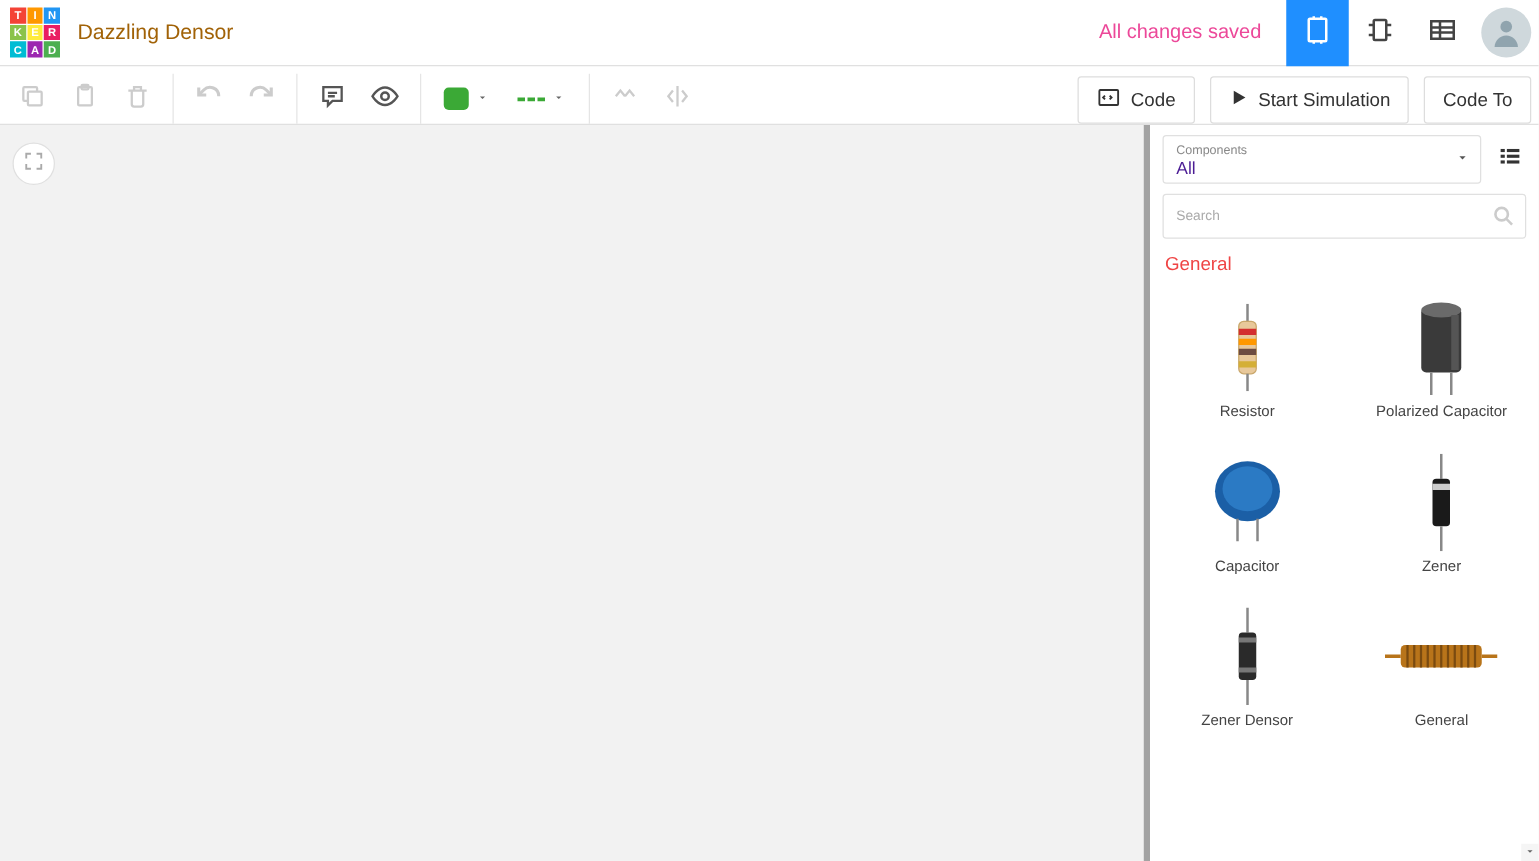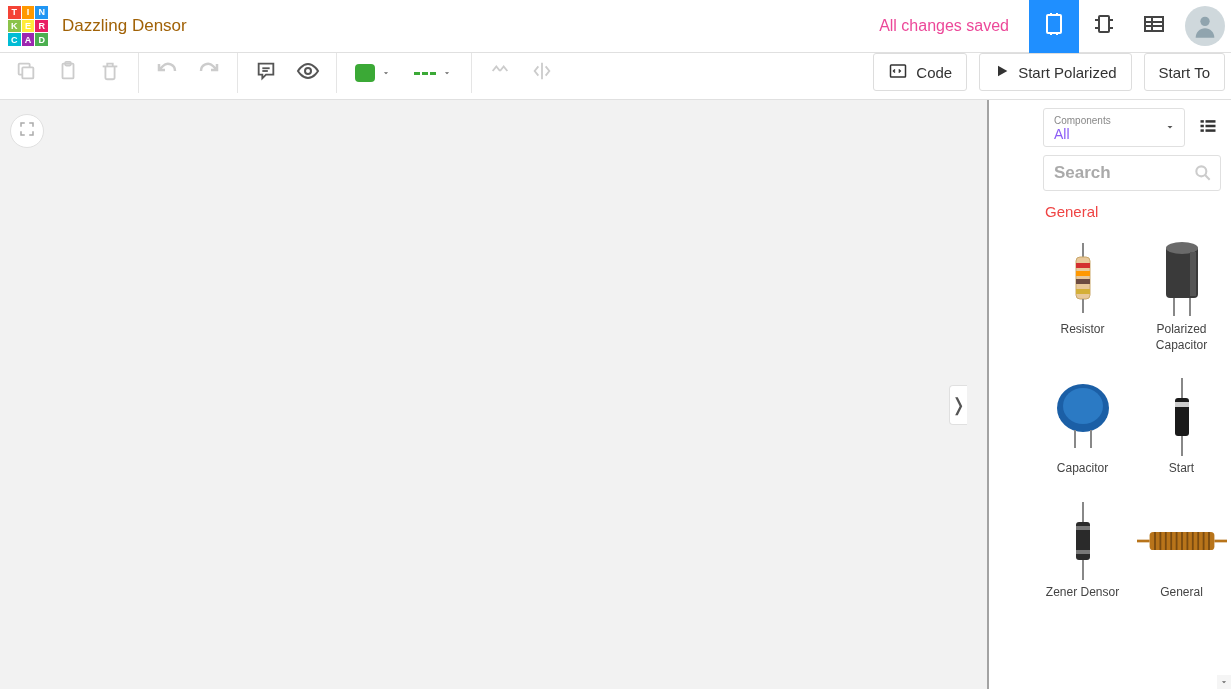--- a/index.html
+++ b/index.html
@@ -26,21 +26,21 @@
   }
   .tab-btn.active { background: #1f8fff; color: #fff; }
   .avatar {
     width: 40px; height: 40px; border-radius: 50%;
     background: #cfd8dc; margin: 0 6px; display:flex; align-items:center; justify-content:center;
   }
   .avatar svg { width: 28px; height: 28px; fill: #90a4ae; }
 
   
   .toolbar {
-    display:flex; align-items:flex-start; height:47px; border-bottom:1px solid #e0e0e0;
+    display:flex; align-items:flex-end; height:47px; border-bottom:1px solid #e0e0e0;
     padding: 0 6px; gap: 2px;
   }
   .tbtn {
     width:40px; height:40px; display:flex; align-items:center; justify-content:center;
     color:#888; cursor:pointer; border-radius:3px;
   }
   .tbtn.disabled { color: #ccc; }
   .vsep { width:1px; height:40px; background:#e5e5e5; margin:0 6px; }
   .color-swatch-green { width:20px; height:18px; background:#3BA936; border-radius:4px; }
   .wire-swatch { width:22px; height:0; border-top:3px dashed #3BA936; }
@@ -60,37 +60,37 @@
     color:#aaa; cursor:pointer;
   }
   .collapse-handle {
     position:absolute; right:264px; top:285px; width:18px; height:40px; background:#fff;
     border:1px solid #e0e0e0; border-right:none; border-radius:4px 0 0 4px;
     display:flex; align-items:center; justify-content:center; color:#555; font-size:18px; cursor:pointer;
   }
 
   
   .sidebar {
-    position:absolute; right:0; top:0; bottom:0; width:244px; background:#fff;
-    border-left:2px solid #a3a3a3; display:flex; flex-direction:column;padding-left:44px;
+    position:absolute; right:0; top:0; bottom:0; width:316px; background:#fff;
+    border-left:5px solid #a3a3a3; display:flex; flex-direction:column;
   }
   .sb-top { display:flex; align-items:center; padding:8px 10px; gap:10px; }
   .sb-dd {
     flex:1; border:1px solid #e0e0e0; border-radius:3px; padding:6px 10px 4px;
     position:relative; cursor:pointer;
   }
   .sb-dd-label { font-size:10px; color:#888; }
-  .sb-dd-value { font-size:14px; color:#8b5cf6; }
+  .sb-dd-value { font-size:14px; color:#4c1d95; }
   .sb-dd-caret { position:absolute; right:8px; top:50%; transform:translateY(-50%); }
   .sb-list-toggle { width:26px; height:26px; display:flex; align-items:center; justify-content:center; cursor:pointer; color:#333; }
 
   .sb-search { margin:0 10px 8px; position:relative; }
   .sb-search input {
     width:100%; height:36px; border:1px solid #e0e0e0; border-radius:3px;
-    padding:0 34px 0 10px; font-size:17px; color:#555; outline:none;font-weight:bold;
+    padding:0 34px 0 10px; font-size:11px; color:#555; outline:none;
   }
   .sb-search input::placeholder{ color:#aaa; }
   .sb-search-icon { position:absolute; right:8px; top:8px; color:#ccc; }
 
   .sb-section-title { color:#ef4444; font-size:15px; padding:4px 12px 8px; }
   .sb-scroll { flex:1; overflow-y:auto; position:relative; }
   .sb-scroll::-webkit-scrollbar { width:12px; }
   .sb-scroll::-webkit-scrollbar-track { background:#f5f5f5; }
   .sb-scroll::-webkit-scrollbar-thumb { background:#ccc; border-radius:2px; }
 
@@ -271,24 +271,24 @@
         </svg>
     </span>
     <span>Code</span>
   </div>
   <div class="action-btn">
     <span>
       <svg width="16" height="16" viewBox="0 0 24 24" fill="#333">
           <path d="M6 4l14 8-14 8z"></path>
         </svg>
     </span>
-    <span>Start Polarized</span>
+    <span>Start Simulation</span>
   </div>
   <div class="action-btn">
-    <span>Start To</span>
+    <span>Code To</span>
   </div>
 </div>
 
 <div class="workspace">
   <div class="fit-btn">
     <span>
       <svg width="18" height="18" viewBox="0 0 24 24" fill="none" stroke="currentColor" stroke-width="2">
           <path d="M4 9V4h5"></path>
           <path d="M20 9V4h-5"></path>
           <path d="M4 15v5h5"></path>
@@ -382,21 +382,21 @@
 
         <div class="comp-item">
           <div class="comp-icon">
             <svg width="22" height="78" viewBox="0 0 22 78">
               <line x1="11" y1="0" x2="11" y2="20" stroke="#888" stroke-width="2"></line>
               <rect x="4" y="20" width="14" height="38" rx="3" fill="#1a1a1a"></rect>
               <rect x="4" y="24" width="14" height="5" fill="#ccc"></rect>
               <line x1="11" y1="58" x2="11" y2="78" stroke="#888" stroke-width="2"></line>
             </svg>
           </div>
-          <div class="comp-label">Start</div>
+          <div class="comp-label">Zener</div>
         </div>
 
         <div class="comp-item">
           <div class="comp-icon">
             <svg width="22" height="78" viewBox="0 0 22 78">
               <line x1="11" y1="0" x2="11" y2="20" stroke="#888" stroke-width="2"></line>
               <rect x="4" y="20" width="14" height="38" rx="3" fill="#2a2a2a"></rect>
               <rect x="4" y="24" width="14" height="4" fill="#777"></rect>
               <rect x="4" y="48" width="14" height="4" fill="#777"></rect>
               <line x1="11" y1="58" x2="11" y2="78" stroke="#888" stroke-width="2"></line>

